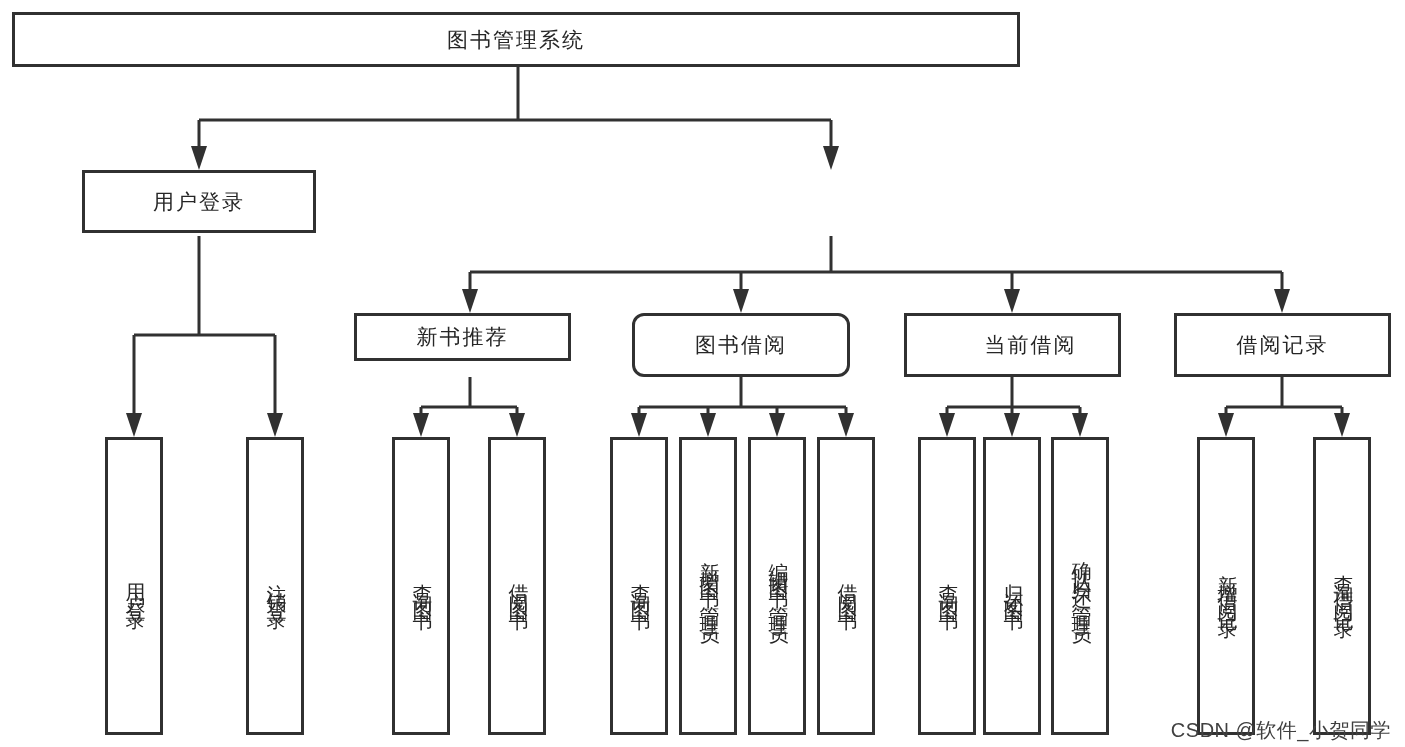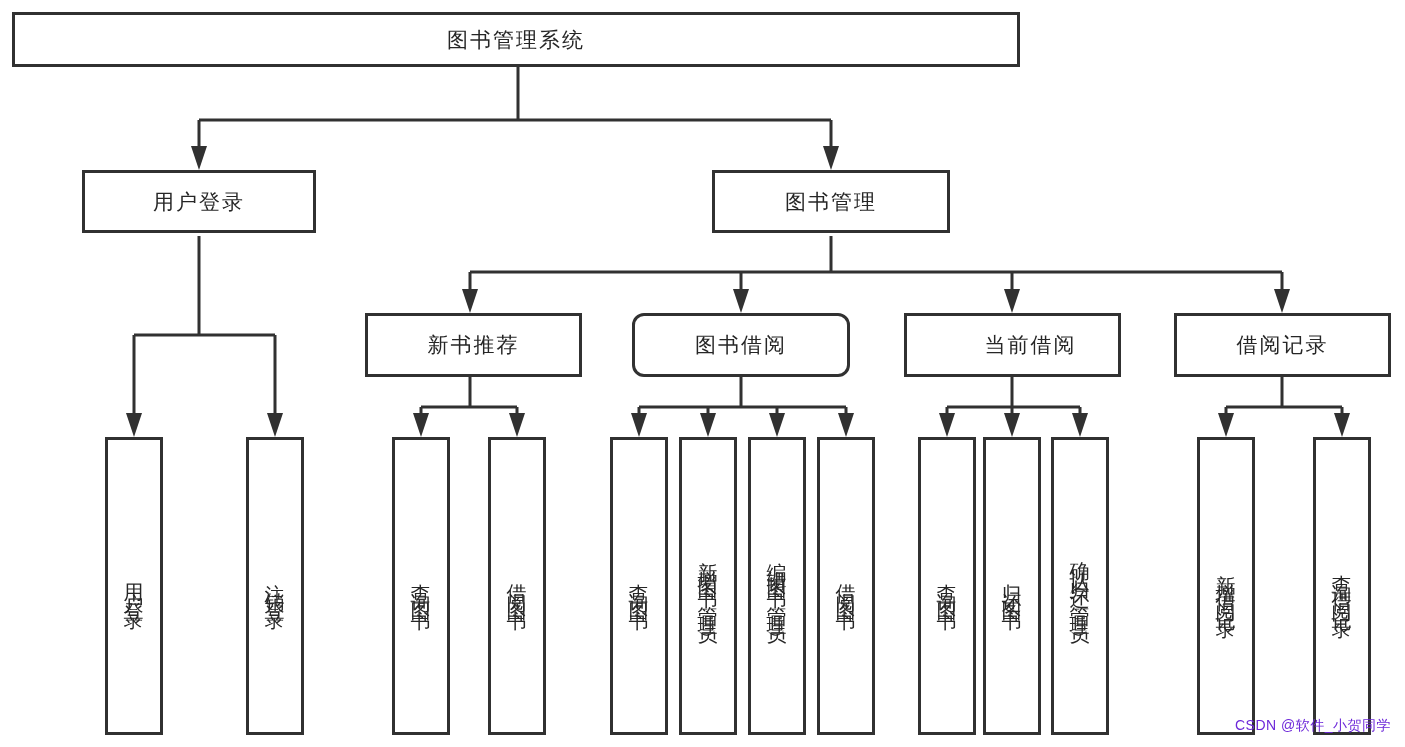--- a/index.html
+++ b/index.html
@@ -9,54 +9,54 @@
     position:relative;
     font-family:"Liberation Sans","DejaVu Sans",sans-serif;
     overflow:hidden;
   }
   #canvas{position:absolute;left:0;top:0;width:1405px;height:747px;}
   svg.connectors{position:absolute;left:0;top:0;z-index:1;}
   .node{
     position:absolute;box-sizing:border-box;
     background:#ffffff;border:3px solid #313131;color:#262626;
     display:flex;align-items:center;justify-content:center;
-    z-index:2;text-align:center;
+    z-index:2;text-align:center;font-family:Liberation Mono, monospace;
   }
   .h{font-size:21px;letter-spacing:2px;white-space:nowrap;}
   .v{
     font-size:20px;
     writing-mode:vertical-rl;
     letter-spacing:0.45em;
     line-height:1;
   }
   .leaf{top:437px;width:58px;height:298px;}
   
   .n-root{left:12px;top:12px;width:1008px;height:55px;}
   .n-login{left:82px;top:170px;width:234px;height:63px;}
   .n-mgmt{left:712px;top:170px;width:238px;height:63px;}
-  .n-l3a{left:365px;top:313px;width:217px;height:64px;}
+  .n-l3a{left:354px;top:313px;width:217px;height:48px;}
   .n-l3b{left:632px;top:313px;width:218px;height:64px;border-radius:12px;}
   .n-l3c{left:904px;top:313px;width:217px;height:64px;padding-left:36px;}
   .n-l3d{left:1174px;top:313px;width:217px;height:64px;}
   .n-g1a{left:105px;}
   .n-g1b{left:246px;}
   .n-g2a{left:392px;}
   .n-g2b{left:488px;}
   .n-g3a{left:610px;}
   .n-g3b{left:679px;}
   .n-g3c{left:748px;}
   .n-g3d{left:817px;}
   .n-g4a{left:918px;}
   .n-g4b{left:983px;}
   .n-g4c{left:1051px;}
   .n-g5a{left:1197px;}
   .n-g5b{left:1313px;}
   .wm{
     position:absolute;right:14px;top:717px;z-index:3;
-    font-size:14px;color:#6d28d9;letter-spacing:0.5px;white-space:nowrap;
+    font-size:20px;color:#404040;letter-spacing:0.5px;white-space:nowrap;
   }
 </style>
 </head>
 <body>
 
 <div id="canvas">
 
   <svg class="connectors" width="1405" height="747" viewBox="0 0 1405 747">
     <g stroke="#313131" stroke-width="3" fill="none">
 
@@ -100,21 +100,20 @@
       <path d="M1072,413 L1088,413 L1080,437 Z"></path>
 
       <path d="M1218,413 L1234,413 L1226,437 Z"></path>
       <path d="M1334,413 L1350,413 L1342,437 Z"></path>
     </g>
   </svg>
 
   <div class="node h n-root">图书管理系统</div>
 
   <div class="node h n-login">用户登录</div>
-  <div class="node h n-mgmt">图书管理</div>
 
   <div class="node h n-l3a">新书推荐</div>
   <div class="node h n-l3b">图书借阅</div>
   <div class="node h n-l3c">当前借阅</div>
   <div class="node h n-l3d">借阅记录</div>
 
   <div class="node v leaf n-g1a">用户登录</div>
   <div class="node v leaf n-g1b">注销登录</div>
 
   <div class="node v leaf n-g2a">查询图书</div>

